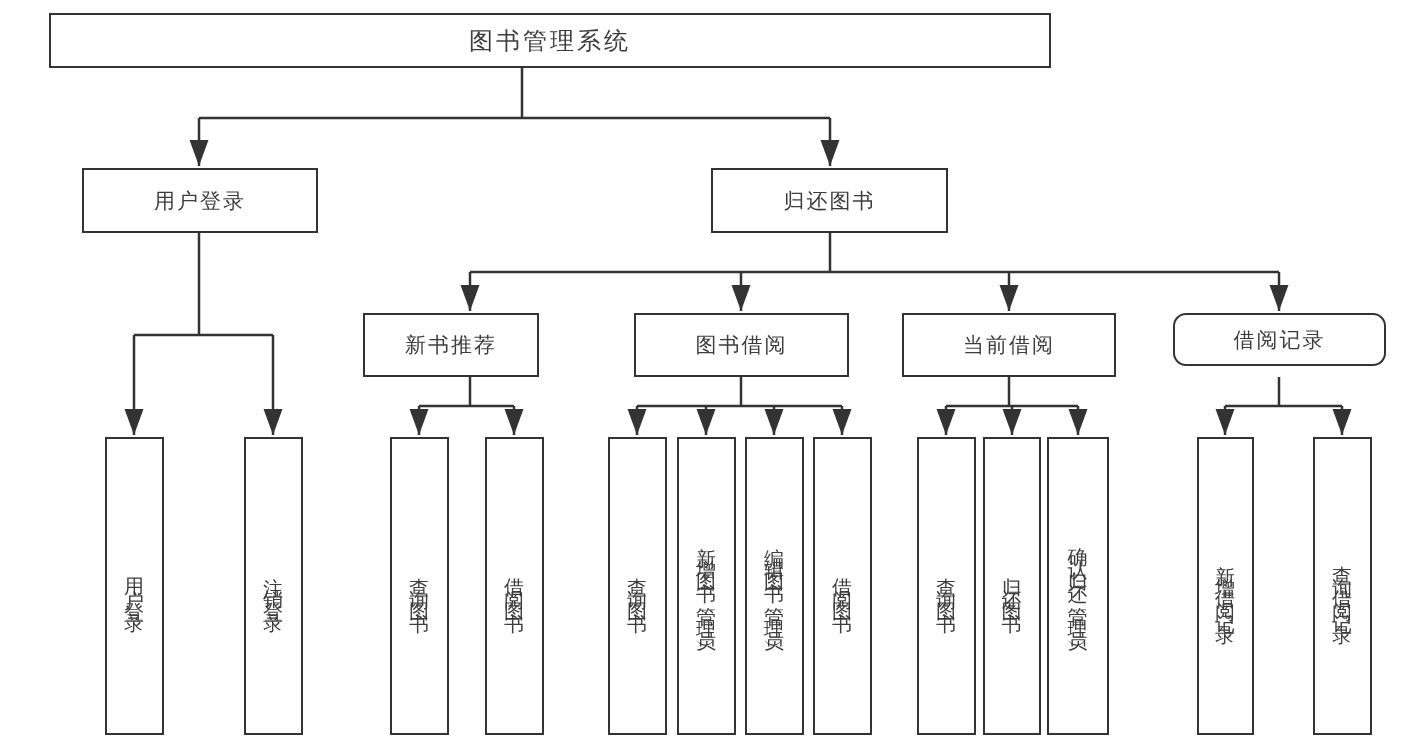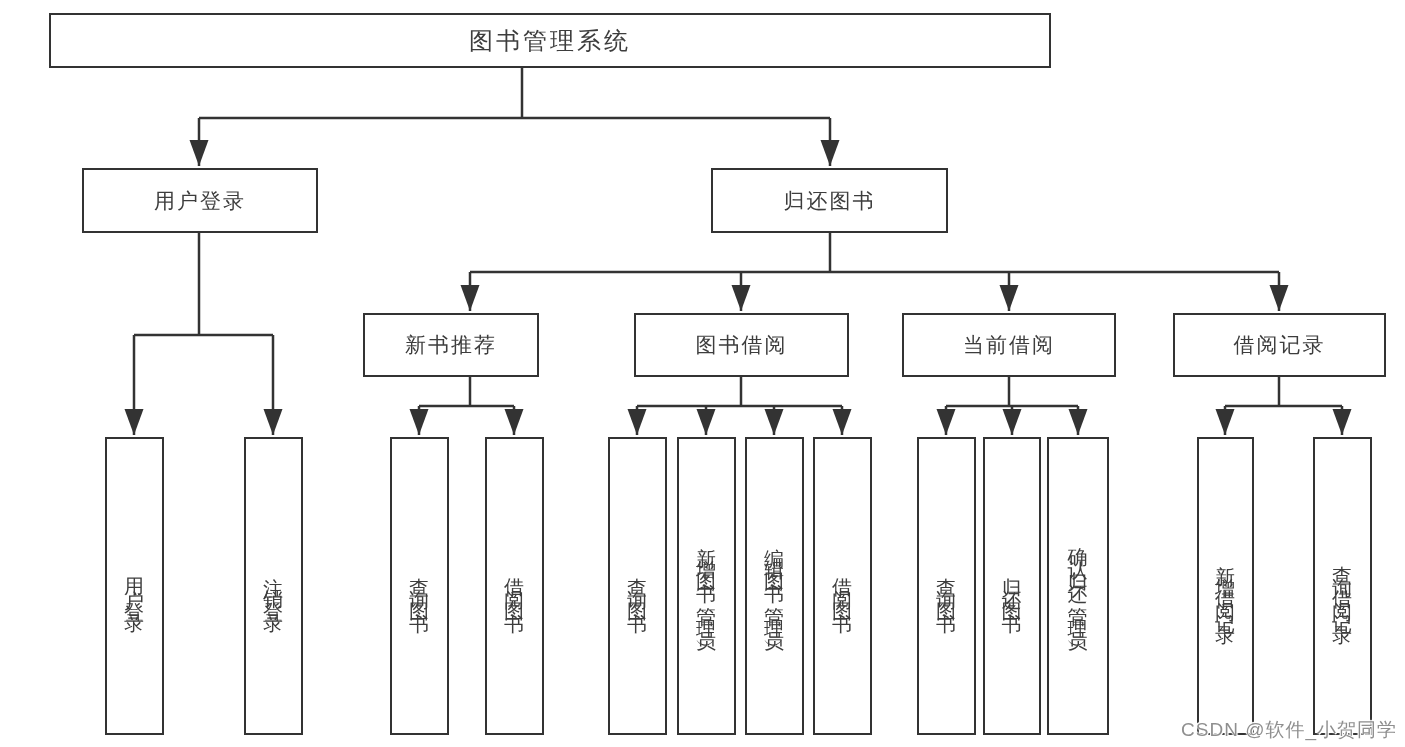--- a/index.html
+++ b/index.html
@@ -35,21 +35,21 @@
   }
   
   .n-root{left:21px;top:13px;width:1002px;height:55px;margin-left:28px;}
   
   .n-l1a{left:82px;top:168px;width:236px;height:65px;}
   .n-l1b{left:711px;top:168px;width:237px;height:65px;}
   
   .n-l2a{left:363px;top:313px;width:176px;height:64px;}
   .n-l2b{left:634px;top:313px;width:215px;height:64px;}
   .n-l2c{left:902px;top:313px;width:214px;height:64px;}
-  .n-l2d{left:1173px;top:313px;width:213px;height:64px;}
+  .n-l2d{left:1173px;top:313px;width:213px;height:53px;border-radius:13px;}
   
   .leaf{top:437px;height:298px;}
   .n-ul0{left:105px;width:59px;}
   .n-ul1{left:244px;width:59px;}
   .n-nb0{left:390px;width:59px;}
   .n-nb1{left:485px;width:59px;}
   .n-bb0{left:608px;width:59px;}
   .n-bb1{left:677px;width:59px;}
   .n-bb2{left:745px;width:59px;}
   .n-bb3{left:813px;width:59px;}
@@ -180,14 +180,13 @@
     <span class="vlabel">确认归还（管理员）</span>
   </div>
 
   <div class="node leaf n-br0">
     <span class="vlabel">新增借阅记录</span>
   </div>
   <div class="node leaf n-br1">
     <span class="vlabel">查询借阅记录</span>
   </div>
 
-  <div id="watermark">CSDN @软件_小贺同学</div>
 </div>
 
 </body></html>

